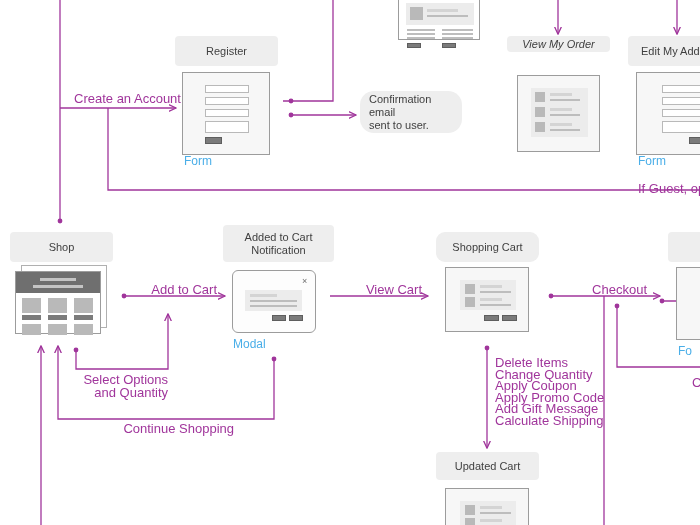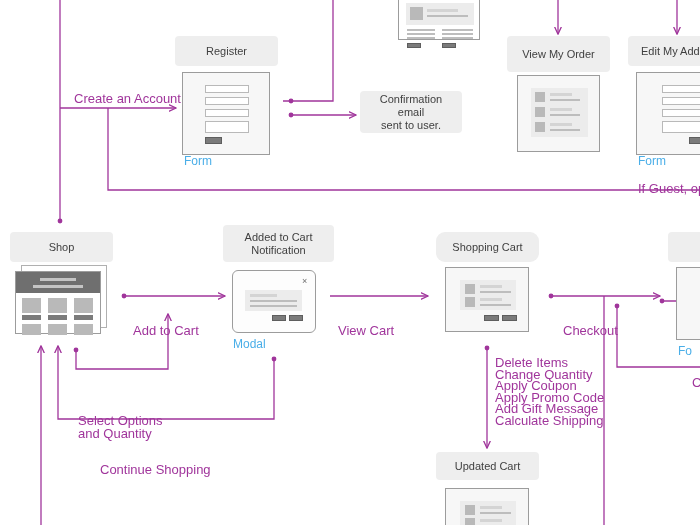--- a/index.html
+++ b/index.html
@@ -69,21 +69,21 @@
   }
 
   
   .elabel{
     position:absolute;
     color:#a0359b;
     font-size:13px;
     line-height:13px;
     white-space:pre;
   }
-  .elabel.ctr{text-align:left;margin-top:41px;}
+  .elabel.ctr{text-align:right;}
 </style>
 </head>
 <body>
 
 <div id="canvas">
 
   <svg id="wires" viewBox="0 0 700 525" xmlns="http://www.w3.org/2000/svg">
     <defs>
       <marker id="ah" markerWidth="9" markerHeight="9" refX="7.4" refY="3.6" orient="auto" markerUnits="userSpaceOnUse">
         <path d="M0.6,0.4 L7.6,3.6 L0.6,6.8" fill="none" stroke="#a0359b" stroke-width="1.3" stroke-linecap="round" stroke-linejoin="round"></path>
@@ -155,24 +155,24 @@
     <div class="bar md" style="left:8px;top:68px;width:28px;height:2px;"></div>
     <div class="bar md" style="left:8px;top:72px;width:28px;height:2px;"></div>
     <div class="bar md" style="left:8px;top:76px;width:28px;height:2px;"></div>
     <div class="btn-dk" style="left:8px;top:82px;width:14px;height:5px;"></div>
     <div class="bar md" style="left:43px;top:68px;width:31px;height:2px;"></div>
     <div class="bar md" style="left:43px;top:72px;width:31px;height:2px;"></div>
     <div class="bar md" style="left:43px;top:76px;width:31px;height:2px;"></div>
     <div class="btn-dk" style="left:43px;top:82px;width:14px;height:5px;"></div>
   </div>
 
-  <div class="chip" style="left:360px;top:91px;width:102px;height:42px;justify-content:flex-start;text-align:center;padding:16px 9px;white-space:pre-line;">Confirmation email
+  <div class="chip" style="left:360px;top:91px;width:102px;height:42px;justify-content:flex-start;text-align:left;padding:16px 9px;white-space:pre-line;border-radius:14px;">Confirmation email
 sent to user.</div>
 
-  <div class="chip" style="left:507px;top:36px;width:103px;height:36px;">View My Order</div>
+  <div class="chip" style="left:507px;top:36px;width:103px;height:16px;font-style:italic;">View My Order</div>
 
   <div class="wf" style="left:517px;top:75px;width:83px;height:77px;">
     <div class="panel" style="left:13px;top:12px;width:57px;height:49px;"></div>
     <div class="thumb" style="left:17px;top:16px;width:10px;height:10px;"></div>
     <div class="bar" style="left:32px;top:17px;width:22px;height:3px;"></div>
     <div class="bar md" style="left:32px;top:23px;width:30px;height:2px;"></div>
     <div class="thumb" style="left:17px;top:31px;width:10px;height:10px;"></div>
     <div class="bar" style="left:32px;top:32px;width:22px;height:3px;"></div>
     <div class="bar md" style="left:32px;top:38px;width:30px;height:2px;"></div>
     <div class="thumb" style="left:17px;top:46px;width:10px;height:10px;"></div>

